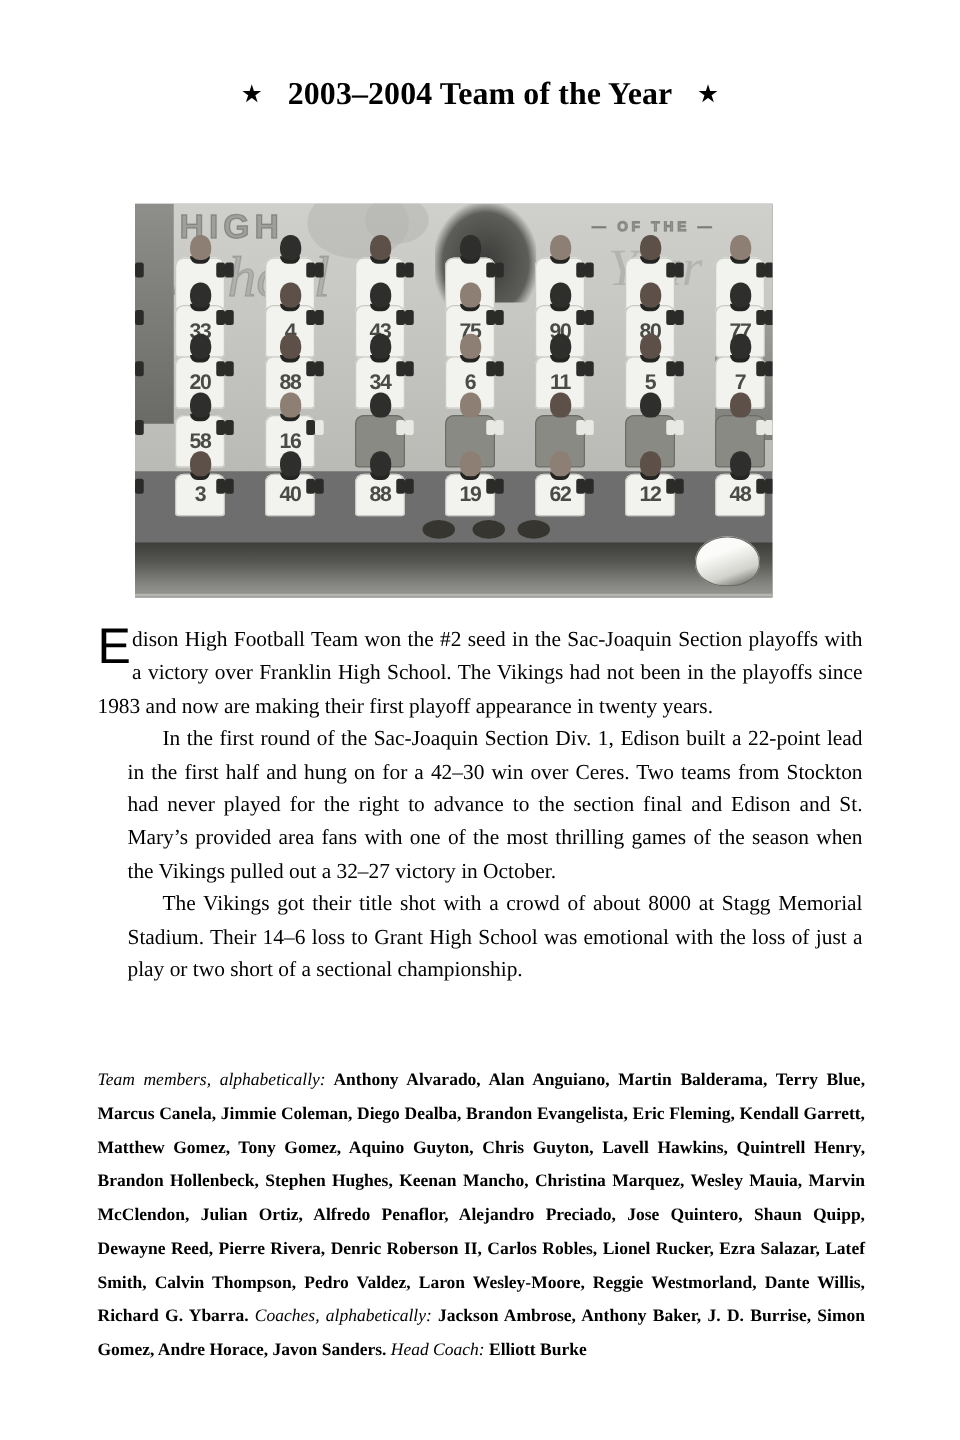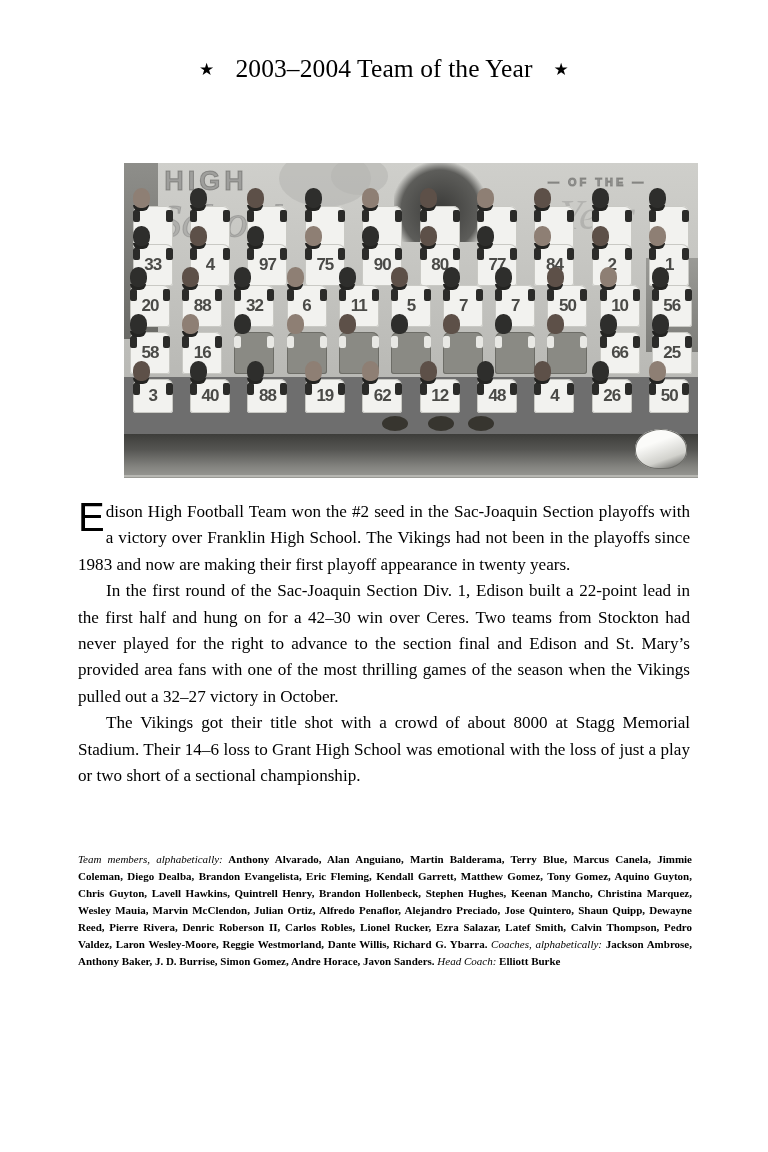--- a/index.html
+++ b/index.html
@@ -27,39 +27,39 @@
   
   .title-block {
     position: absolute;
     left: 78px;
     top: 55px;
     width: 612px;
     text-align: center;
   }
   .title-line {
     font-size: 25.5px;
-    font-weight: normal;
-    line-height: 28px;
+    font-weight: bold;
+    line-height: 40px;
     letter-spacing: 0.1px;
     white-space: nowrap;
   }
   .star {
     font-size: 17px;
     vertical-align: 2px;
     display: inline-block;
   }
   .star-left { margin-right: 21px; }
   .star-right { margin-left: 21px; }
 
   
   .photo-frame {
     position: absolute;
-    left: 124px;
+    left: 108px;
     top: 163px;
-    width: 574px;
+    width: 510px;
     height: 315px;
     overflow: hidden;
     background: #6e6e6e;
   }
   
   .ph-backdrop {
     position: absolute;
     left: 0; top: 0;
     width: 100%;
     height: 68%;
@@ -143,20 +143,22 @@
     left: 0;
     width: 100%;
     display: flex;
     justify-content: space-around;
     align-items: flex-end;
   }
   .ply {
     position: relative;
     display: flex;
     flex-direction: column;
+    align-items: center;
+    padding-left: 32px;
   }
   .ply .head {
     width: 17px;
     height: 20px;
     border-radius: 48% 48% 42% 42%;
     background: #2e2e2c;
     margin-bottom: -2px;
     z-index: 2;
   }
   .ply.lt .head { background: #8e7f74; }
@@ -236,39 +238,39 @@
     left: 78px;
     top: 499px;
     width: 612px;
     font-size: 17.1px;
     line-height: 26.4px;
     text-align: justify;
     text-justify: inter-word;
     hyphens: none;
   }
   .article p { margin: 0; }
-  .article p + p { text-indent: 28px; }
+  .article p + p { text-indent: 28px; margin-left: 24px; }
   .dropcap {
     float: left;
     font-family: "Liberation Sans", "DejaVu Sans", sans-serif;
     font-size: 40px;
     line-height: 35px;
     font-weight: normal;
     padding: 0 1px 0 0;
     margin-top: 1px;
   }
 
   
   .roster {
     position: absolute;
     left: 78px;
     top: 851px;
     width: 614px;
-    font-size: 11px;
-    line-height: 17px;
+    font-size: 14px;
+    line-height: 27px;
     text-align: justify;
     text-justify: inter-word;
     font-weight: bold;
   }
   .roster .lbl {
     font-style: italic;
     font-weight: normal;
   }
 </style>
 </head>
@@ -354,21 +356,21 @@
           <div class="torso">33</div>
         </div>
       <div class="ply md">
           <div class="head"></div>
           <div class="collar"></div>
           <div class="torso">4</div>
         </div>
       <div class="ply">
           <div class="head"></div>
           <div class="collar"></div>
-          <div class="torso">97</div>
+          <div class="torso">43</div>
         </div>
       <div class="ply lt">
           <div class="head"></div>
           <div class="collar"></div>
           <div class="torso">75</div>
         </div>
       <div class="ply">
           <div class="head"></div>
           <div class="collar"></div>
           <div class="torso">90</div>
@@ -407,21 +409,21 @@
           <div class="torso">20</div>
         </div>
       <div class="ply md">
           <div class="head"></div>
           <div class="collar"></div>
           <div class="torso">88</div>
         </div>
       <div class="ply">
           <div class="head"></div>
           <div class="collar"></div>
-          <div class="torso">32</div>
+          <div class="torso">34</div>
         </div>
       <div class="ply lt">
           <div class="head"></div>
           <div class="collar"></div>
           <div class="torso">6</div>
         </div>
       <div class="ply">
           <div class="head"></div>
           <div class="collar"></div>
           <div class="torso">11</div>

